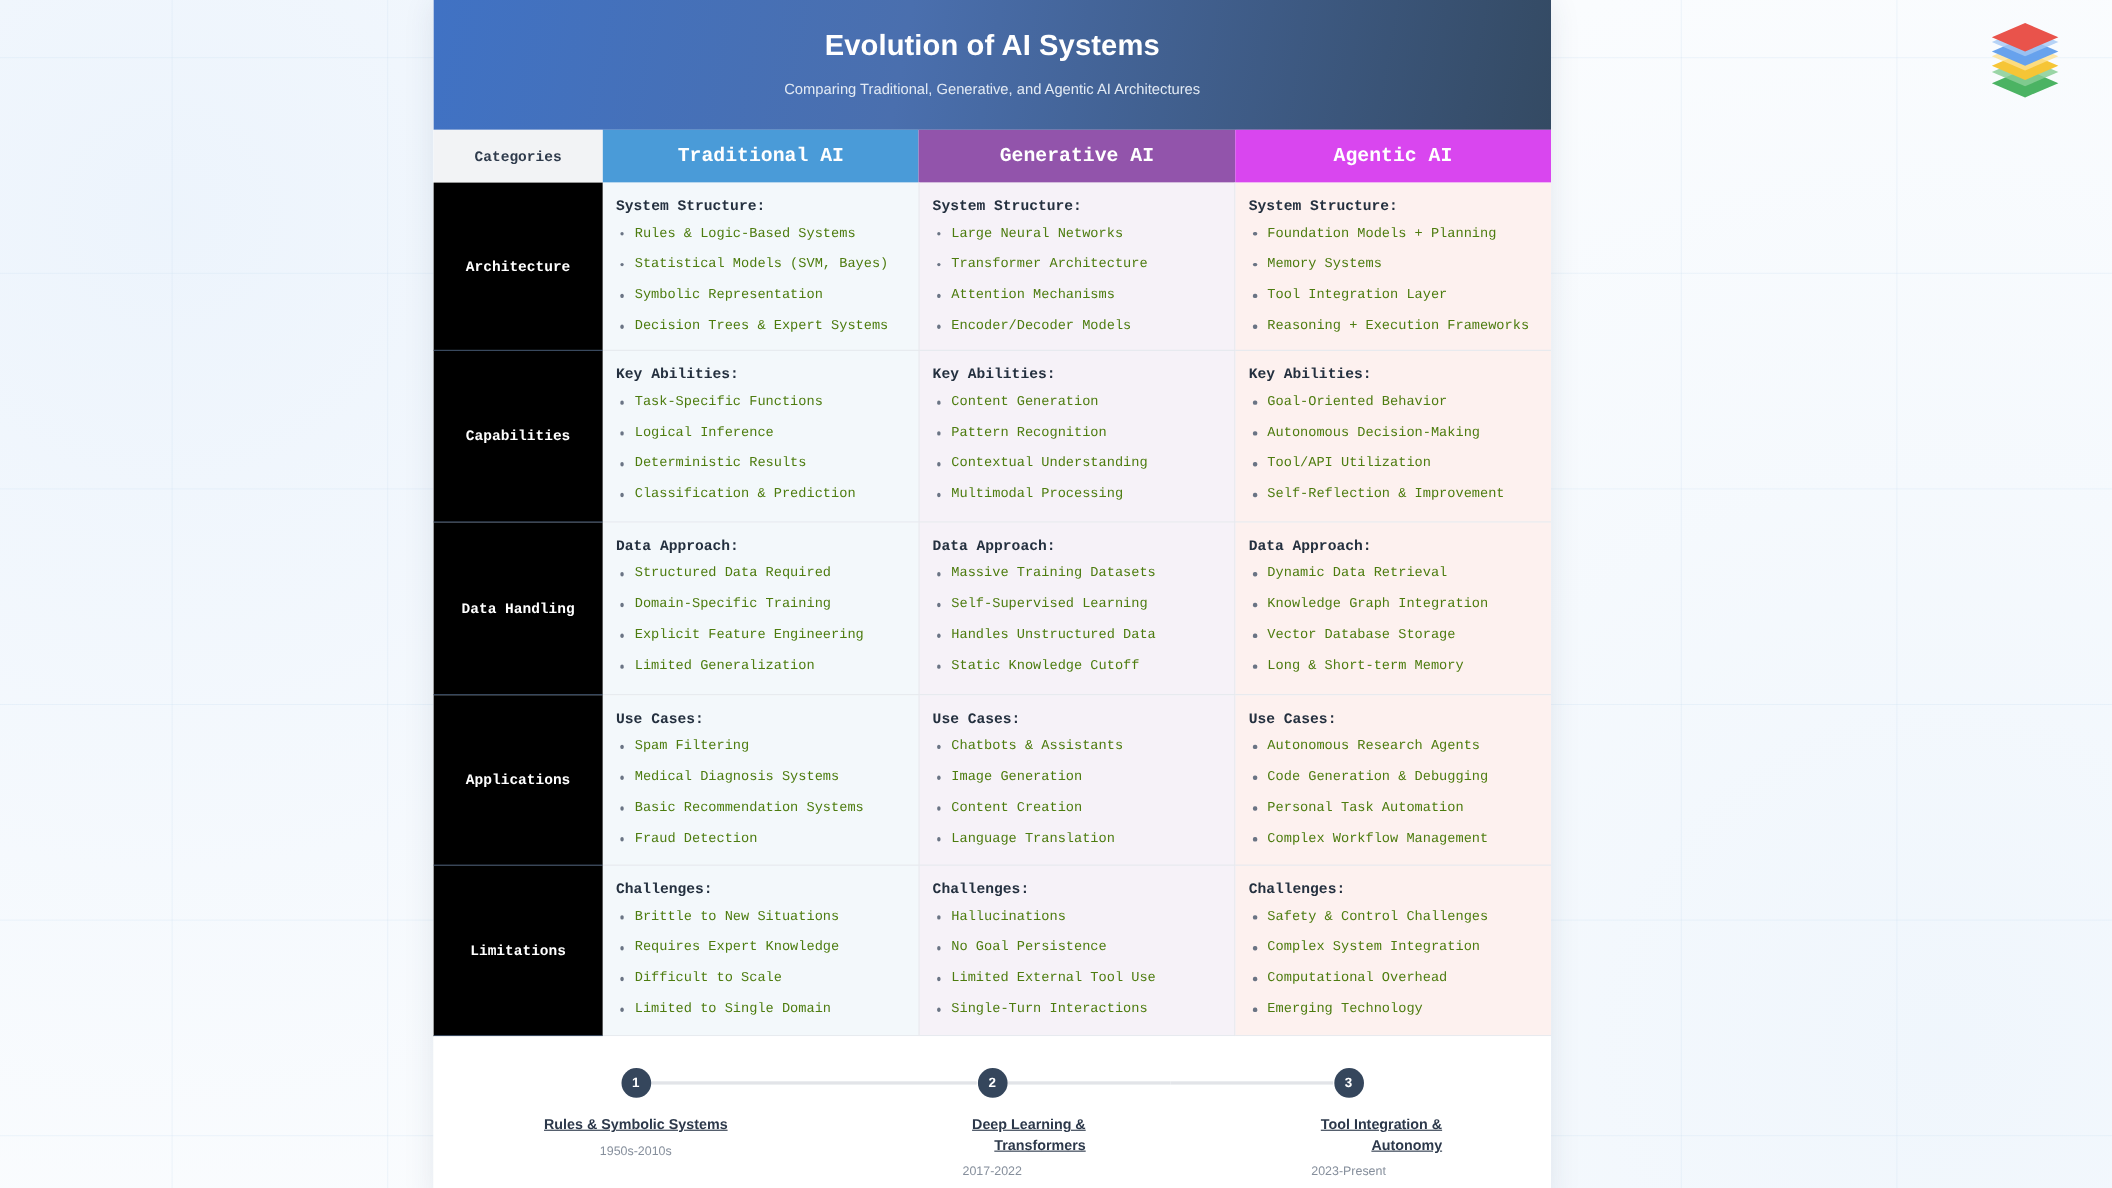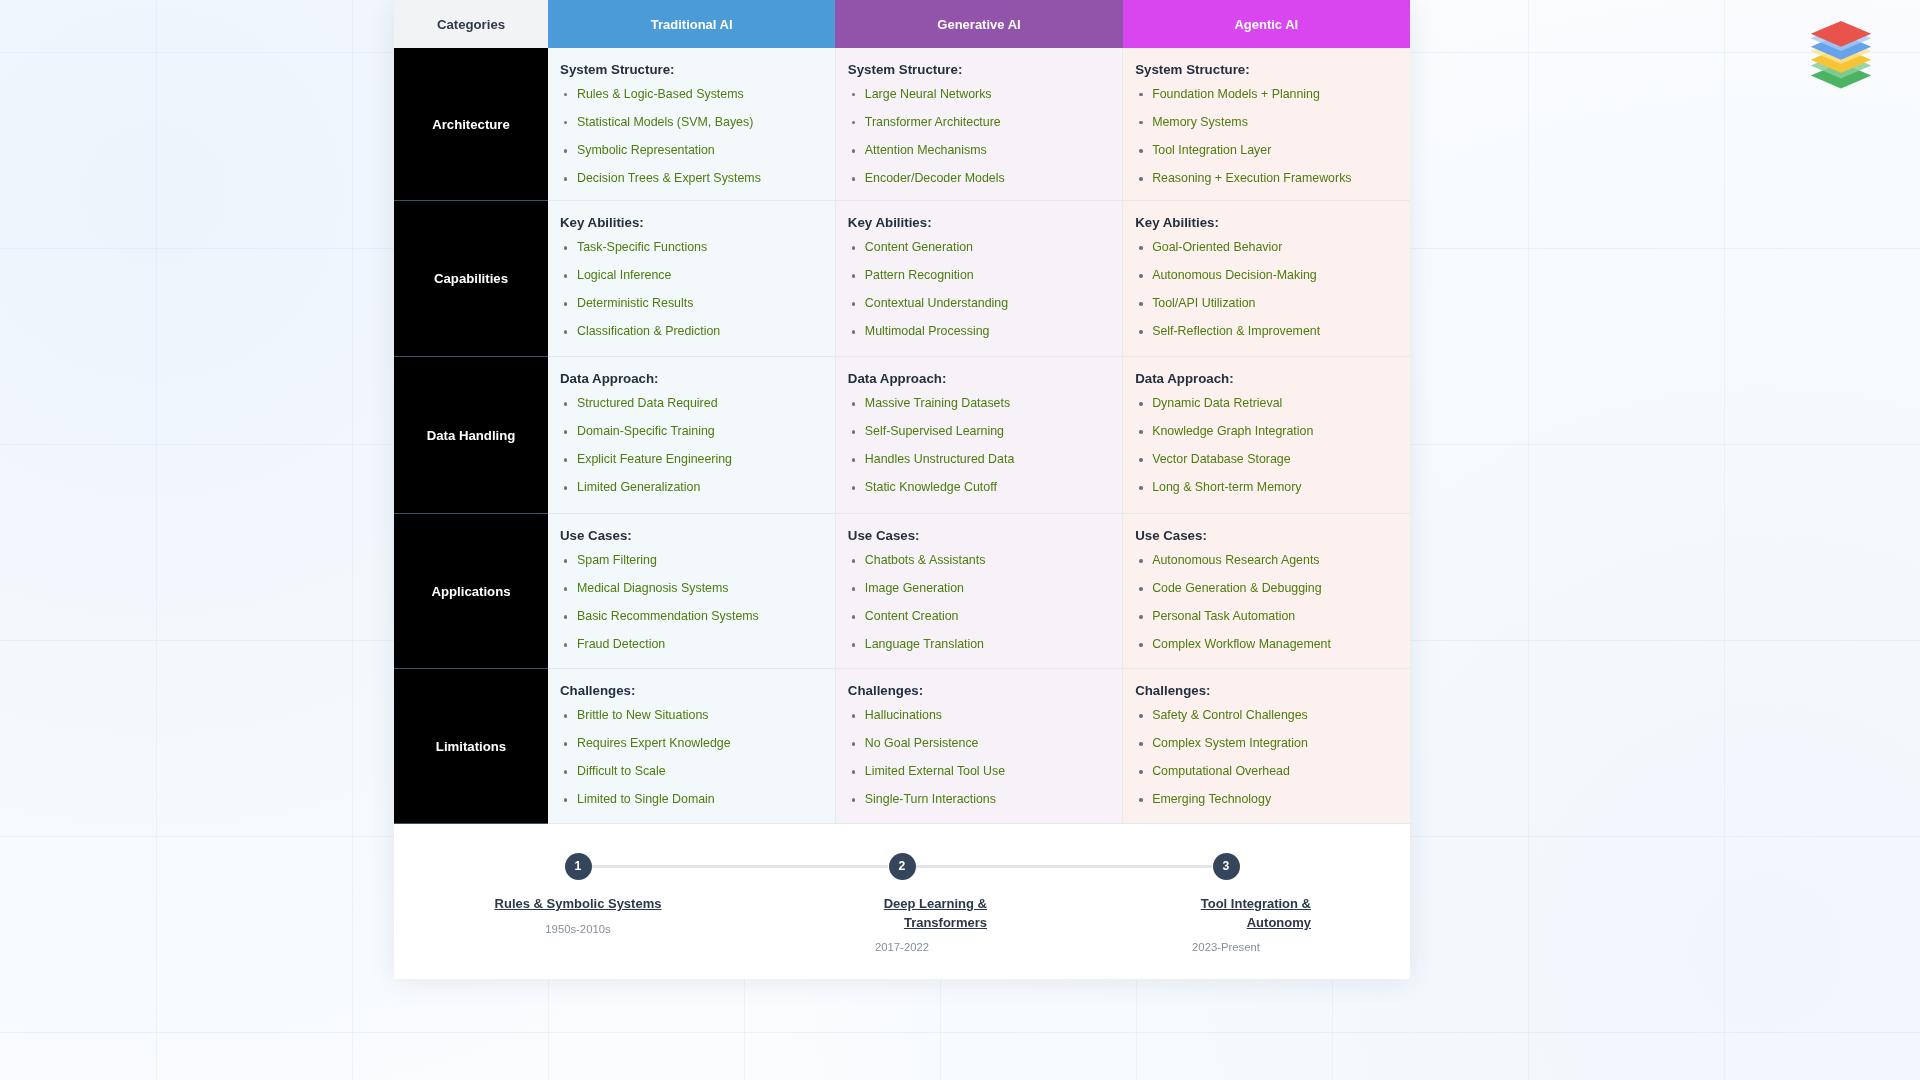--- a/index.html
+++ b/index.html
@@ -51,36 +51,36 @@
     font-weight:bold;
     letter-spacing:0.1px;
     margin-bottom:16px;
   }
   .hero-sub {
     color:#e2eaf4;
     font-size:13.4px;
     font-weight:normal;
   }
 
-  table.matrix { width:100%; border-collapse:collapse; table-layout:fixed; }
+  table.matrix { width:100%; border-collapse:collapse; table-layout:fixed;font-family:Liberation Mono, monospace; }
   table.matrix col.c-cat { width:154px; }
   table.matrix col.c-col { width:287.3px; }
 
   th.head-cat {
     background:#f2f3f5;
     color:#2f3b4c;
     font-size:13.2px;
     font-weight:bold;
     height:48px;
     text-align:center;
     vertical-align:middle;
   }
   th.head-col {
     color:#ffffff;
-    font-size:13px;
+    font-size:18px;
     font-weight:bold;
     height:48px;
     text-align:center;
     vertical-align:middle;
   }
   th.h-trad { background:#4a9bd8; }
   th.h-gen  { background:#9254ab; }
   th.h-agen { background:#d946ef; }
 
   td.cat {
@@ -199,20 +199,24 @@
     <polygon points="50,40 92,58 50,76 8,58" fill="#f6c126"></polygon>
     <polygon points="50,28 92,46 50,64 8,46" fill="#ffe08a" opacity="0.8"></polygon>
     <polygon points="50,22 92,40 50,58 8,40" fill="#5b9bec"></polygon>
     <polygon points="50,10 92,28 50,46 8,28" fill="#9ec4f4" opacity="0.8"></polygon>
     <polygon points="50,4 92,22 50,40 8,22" fill="#e8453c"></polygon>
   </g>
 </svg>
 
 <div class="card">
 
+  <div class="hero">
+    <div class="hero-title">Evolution of AI Systems</div>
+    <div class="hero-sub">Comparing Traditional, Generative, and Agentic AI Architectures</div>
+  </div>
 
   <table class="matrix">
     <colgroup>
       <col class="c-cat">
         <col class="c-col">
         <col class="c-col">
         <col class="c-col">
     </colgroup>
     <thead>
       <tr>

